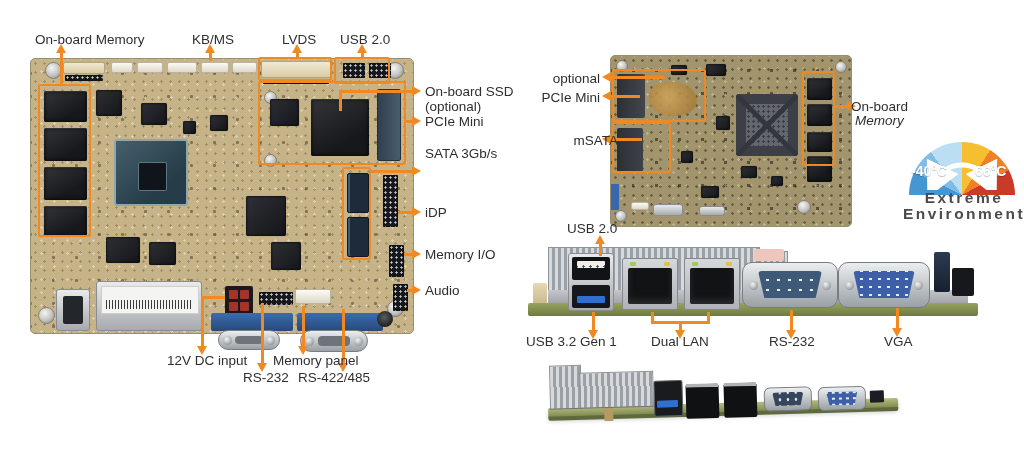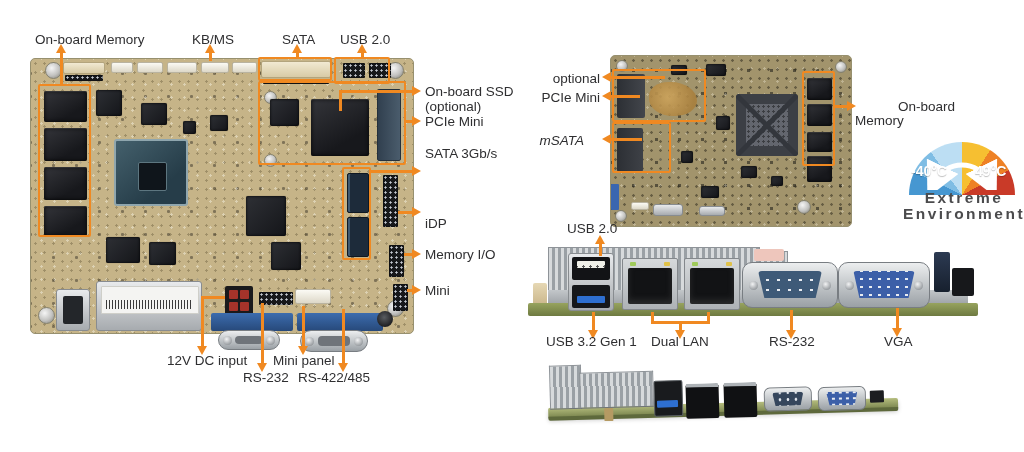--- a/index.html
+++ b/index.html
@@ -185,32 +185,32 @@
   <div class="head down" style="left:197px;top:346px;"></div>
   <div class="stem" style="left:261px;top:303px;width:3px;height:61px;"></div>
   <div class="head down" style="left:257px;top:363px;"></div>
   <div class="stem" style="left:302px;top:306px;width:3px;height:41px;"></div>
   <div class="head down" style="left:298px;top:346px;"></div>
   <div class="stem" style="left:342px;top:309px;width:3px;height:55px;"></div>
   <div class="head down" style="left:338px;top:363px;"></div>
 
   <div class="label" style="left:35px;top:32px;">On-board Memory</div>
   <div class="label" style="left:192px;top:32px;">KB/MS</div>
-  <div class="label" style="left:282px;top:32px;">SATA</div>
+  <div class="label" style="left:282px;top:32px;">LVDS</div>
   <div class="label" style="left:340px;top:32px;">USB 2.0</div>
   <div class="label" style="left:425px;top:84px;">On-board SSD</div>
   <div class="label" style="left:425px;top:99px;">(optional)</div>
   <div class="label" style="left:425px;top:114px;">PCIe Mini</div>
   <div class="label" style="left:425px;top:146px;">SATA 3Gb/s</div>
-  <div class="label" style="left:425px;top:205px;margin-top:11px;">iDP</div>
+  <div class="label" style="left:425px;top:205px;">iDP</div>
   <div class="label" style="left:425px;top:247px;">Memory I/O</div>
-  <div class="label" style="left:425px;top:283px;">Mini</div>
+  <div class="label" style="left:425px;top:283px;">Audio</div>
   <div class="label" style="left:167px;top:353px;">12V DC input</div>
   <div class="label" style="left:243px;top:370px;">RS-232</div>
-  <div class="label" style="left:273px;top:353px;">Mini panel</div>
+  <div class="label" style="left:273px;top:353px;">Memory panel</div>
   <div class="label" style="left:298px;top:370px;">RS-422/485</div>
 
   <div class="pcb dark" style="left:610px;top:55px;width:240px;height:170px;">
     <div class="hole" style="left:5px;top:4px;width:12px;height:12px;"></div>
     <div class="hole" style="left:224px;top:5px;width:12px;height:12px;"></div>
     <div class="hole" style="left:4px;top:154px;width:12px;height:12px;"></div>
     <div class="hole" style="left:186px;top:144px;width:14px;height:14px;"></div>
 
     <div style="position:absolute;left:6px;top:18px;width:28px;height:44px;background:linear-gradient(90deg,#2c2f34,#43464c);border-radius:2px;"></div>
     <div style="position:absolute;left:38px;top:26px;width:48px;height:34px;background:radial-gradient(circle at 40% 45%,#cda45c,#a87f3d 75%);border-radius:40% 55% 45% 50%;opacity:.9;"></div>
@@ -249,38 +249,38 @@
   <div class="head left" style="left:602px;top:72px;"></div>
   <div class="stem" style="left:610px;top:95px;width:30px;height:3px;"></div>
   <div class="head left" style="left:602px;top:91px;"></div>
   <div class="stem" style="left:610px;top:138px;width:32px;height:3px;"></div>
   <div class="head left" style="left:602px;top:134px;"></div>
   <div class="stem" style="left:835px;top:105px;width:13px;height:3px;"></div>
   <div class="head right" style="left:847px;top:101px;"></div>
 
   <div class="label ralign" style="left:528px;top:71px;width:72px;">optional</div>
   <div class="label ralign" style="left:528px;top:90px;width:72px;">PCIe Mini</div>
-  <div class="label ralign" style="left:512px;top:133px;width:72px;font-style:italic;">mSATA</div>
-  <div class="label" style="left:898px;top:99px;">On-board</div>
-  <div class="label" style="left:855px;top:113px;">Memory</div>
+  <div class="label ralign" style="left:546px;top:133px;width:72px;">mSATA</div>
+  <div class="label" style="left:851px;top:99px;">On-board</div>
+  <div class="label" style="left:855px;top:113px;font-style:italic;">Memory</div>
 
   <div style="position:absolute;left:893px;top:140px;width:142px;height:90px;">
     <div style="position:absolute;left:16px;top:2px;width:106px;height:53px;overflow:hidden;">
       <div style="width:106px;height:106px;border-radius:50%;background:conic-gradient(from 270deg, #4697d1 0deg 26deg, #7fbde4 26deg 54deg, #bcdef3 54deg 90deg, #f6bf31 90deg 122deg, #ee8125 122deg 152deg, #c93a28 152deg 180deg, #ffffff 180deg 360deg);"></div>
     </div>
     <svg width="88" height="44" viewBox="0 0 88 44" style="position:absolute;left:25px;top:6px;">
       <defs>
         <marker id="ah" markerWidth="7" markerHeight="7" refX="3.5" refY="3.5" orient="auto-start-reverse">
           <path d="M0,0 L7,3.5 L0,7 z" fill="#ffffff"></path>
         </marker>
       </defs>
       <path d="M17,36 A30,30 0 0 1 71,36" fill="none" stroke="#ffffff" stroke-width="5" marker-start="url(#ah)" marker-end="url(#ah)"></path>
     </svg>
     <div class="tempt" style="left:18px;top:23px;">-40°C</div>
-    <div class="tempt" style="left:82px;top:23px;">49°C</div>
+    <div class="tempt" style="left:82px;top:23px;">66°C</div>
     <div class="badge-title" style="left:0;top:66px;width:142px;">Environment</div>
     <div class="badge-title" style="left:0;top:50px;width:142px;">Extreme</div>
   </div>
 
   <div style="position:absolute;left:528px;top:243px;width:450px;height:75px;">
     <div style="position:absolute;left:5px;top:40px;width:14px;height:28px;background:linear-gradient(#e6d8b4,#c3ae80);border-radius:2px;"></div>
     <div class="fins" style="left:20px;top:4px;width:212px;height:50px;"></div>
     <div class="fins" style="left:232px;top:8px;width:28px;height:40px;"></div>
     <div style="position:absolute;left:20px;top:47px;width:420px;height:16px;background:linear-gradient(#c3c7ca,#9a9fa3);"></div>
     <div style="position:absolute;left:0px;top:60px;width:450px;height:13px;background:linear-gradient(#97a35e,#6e7a41);border-radius:2px;"></div>
@@ -329,21 +329,21 @@
   <div class="stem" style="left:707px;top:312px;width:3px;height:12px;"></div>
   <div class="stem" style="left:651px;top:321px;width:59px;height:3px;"></div>
   <div class="stem" style="left:679px;top:324px;width:3px;height:7px;"></div>
   <div class="head down" style="left:675px;top:330px;"></div>
   <div class="stem" style="left:790px;top:310px;width:3px;height:21px;"></div>
   <div class="head down" style="left:786px;top:330px;"></div>
   <div class="stem" style="left:896px;top:308px;width:3px;height:21px;"></div>
   <div class="head down" style="left:892px;top:328px;"></div>
 
   <div class="label" style="left:567px;top:221px;">USB 2.0</div>
-  <div class="label" style="left:546px;top:334px;">USB 3.2 Gen 1</div>
+  <div class="label" style="left:526px;top:334px;">USB 3.2 Gen 1</div>
   <div class="label" style="left:651px;top:334px;">Dual LAN</div>
   <div class="label" style="left:769px;top:334px;">RS-232</div>
   <div class="label" style="left:884px;top:334px;">VGA</div>
 
   <div style="position:absolute;left:538px;top:360px;width:370px;height:90px;transform:rotate(-1.6deg);transform-origin:left center;">
     <div style="position:absolute;left:10px;top:48px;width:350px;height:11px;background:linear-gradient(#b5bd7e,#75804а);background:linear-gradient(#b5bd7e,#75804a);border-radius:2px;box-shadow:0 3px 4px rgba(0,0,0,.18);"></div>
     <div style="position:absolute;left:10px;top:57px;width:350px;height:4px;background:#5e693c;border-radius:0 0 2px 2px;"></div>
     <div class="fins" style="left:12px;top:6px;width:32px;height:44px;"></div>
     <div class="fins" style="left:42px;top:14px;width:74px;height:36px;"></div>
     <div style="position:absolute;left:66px;top:50px;width:9px;height:13px;background:#b59a63;border-radius:1px;"></div>

